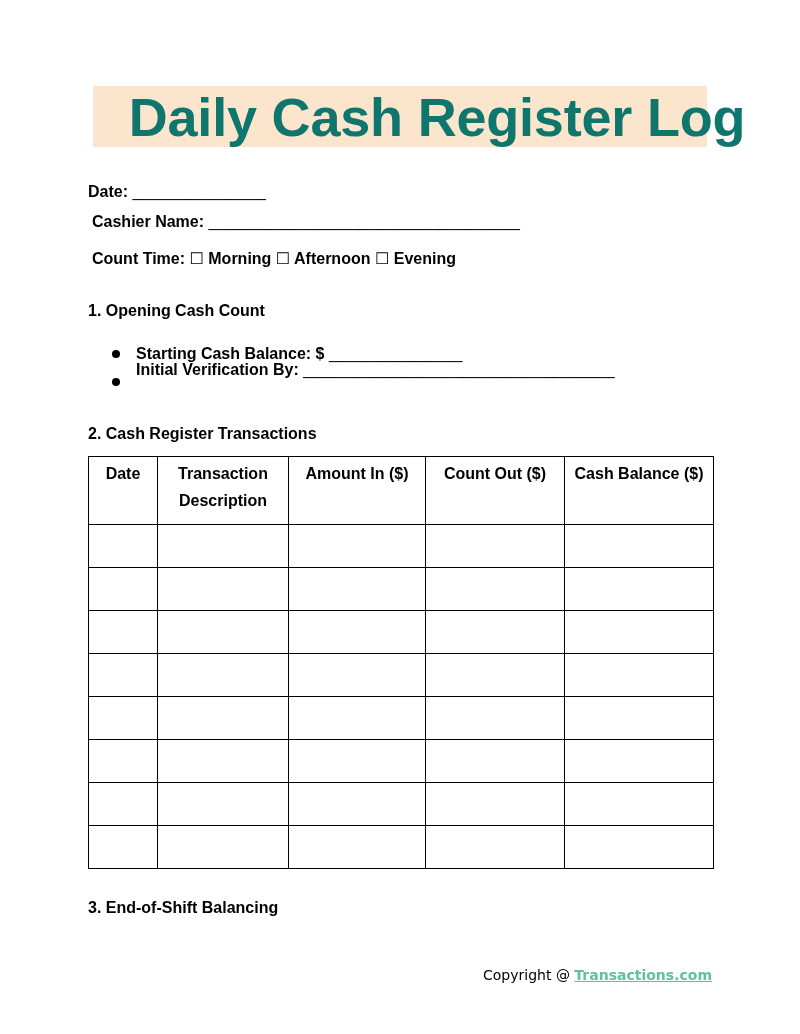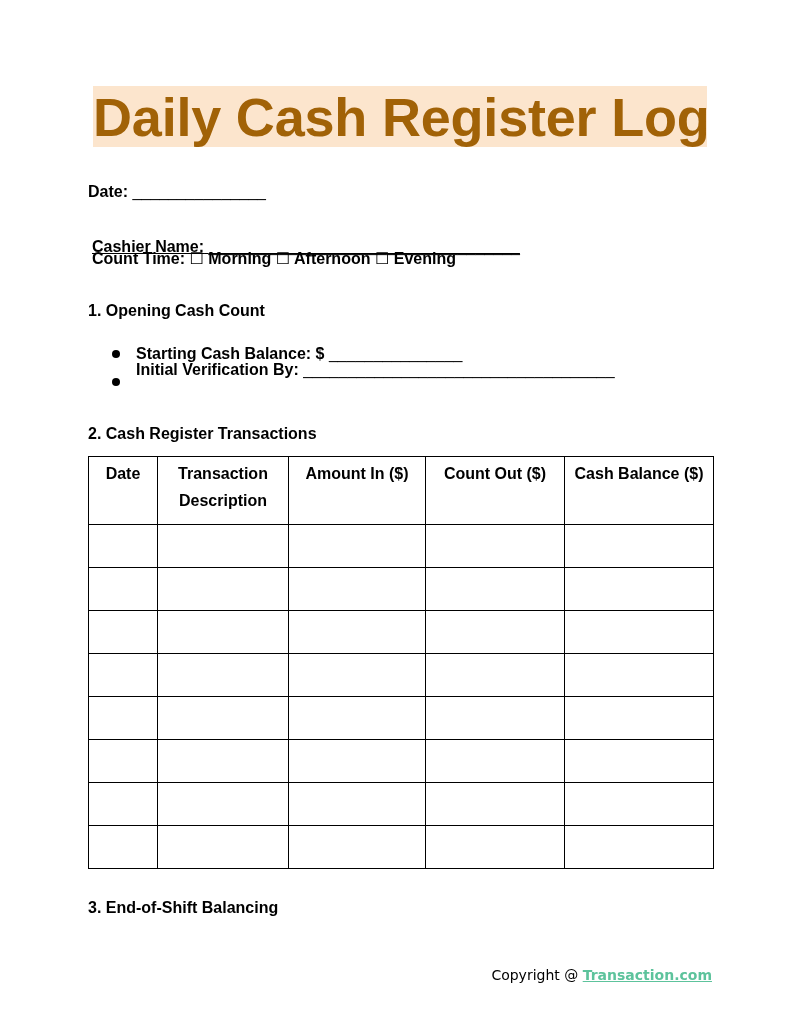--- a/index.html
+++ b/index.html
@@ -1,22 +1,22 @@
 <!DOCTYPE html>
 <html><head>
   <meta charset="utf-8">
   <style>
     html, body { margin: 0; padding: 0; background: #ffffff; }
     body { width: 800px; height: 1034px; position: relative; overflow: hidden;
            font-family: "Liberation Sans", sans-serif; color: #000; }
     .title-wrap { position: absolute; left: 93px; top: 86px; width: 614px; height: 61px;
                   background: #fce5cd; }
     .title { position: absolute; left: 0; top: 0; width: 688px; height: 61px; margin: 0;
-             font-size: 54px; font-weight: bold; color: #a16207; line-height: 62px;
-             text-align: left; white-space: nowrap; letter-spacing: -0.2px; }
+             font-size: 54px; font-weight: bold; color: #0f766e; line-height: 62px;
+             text-align: center; white-space: nowrap; letter-spacing: -0.2px; }
     .line { position: absolute; font-size: 16px; font-weight: bold; white-space: nowrap; line-height: 20px; }
     .blank { font-weight: normal; }
     .cb { font-weight: normal; font-size: 16px; }
     .bullet { position: absolute; left: 112px; width: 8px; height: 8px; border-radius: 50%; background: #000; }
     table { position: absolute; left: 88px; top: 456px; width: 625px; border-collapse: collapse; table-layout: fixed; }
     td, th { border: 1px solid #000; padding: 0; }
     th { font-size: 16px; font-weight: bold; vertical-align: top; text-align: center;
          height: 68px; line-height: 27px; padding-top: 3px; box-sizing: border-box; }
     td { height: 42px; }
     .footer { position: absolute; right: 88px; top: 967px; font-family: "DejaVu Sans", sans-serif;
@@ -28,21 +28,21 @@
 
 <div class="title-wrap">
   <h1 class="title">Daily Cash Register Log</h1>
 </div>
 
 <div class="line" style="left:88px; top:182px;">
   <span>Date:</span>
   <span class="blank">_______________</span>
 </div>
 
-<div class="line" style="left:92px; top:237px;text-decoration:underline;">
+<div class="line" style="left:92px; top:212px;">
   <span>Cashier Name:</span>
   <span class="blank">___________________________________</span>
 </div>
 
 <div class="line" style="left:92px; top:249px;">
   <span>Count Time:</span>
   <span class="cb">☐</span>
   <span>Morning</span>
   <span class="cb">☐</span>
   <span>Afternoon</span>
@@ -140,14 +140,14 @@
         <td></td>
         <td></td>
     </tr>
   </tbody>
 </table>
 
 <div class="line" style="left:88px; top:890px;margin-top:8px;">3. End-of-Shift Balancing</div>
 
 <div class="footer">
   <span>Copyright @</span>
-  <a>Transaction.com</a>
+  <a>Transactions.com</a>
 </div>
 
 </body></html>

